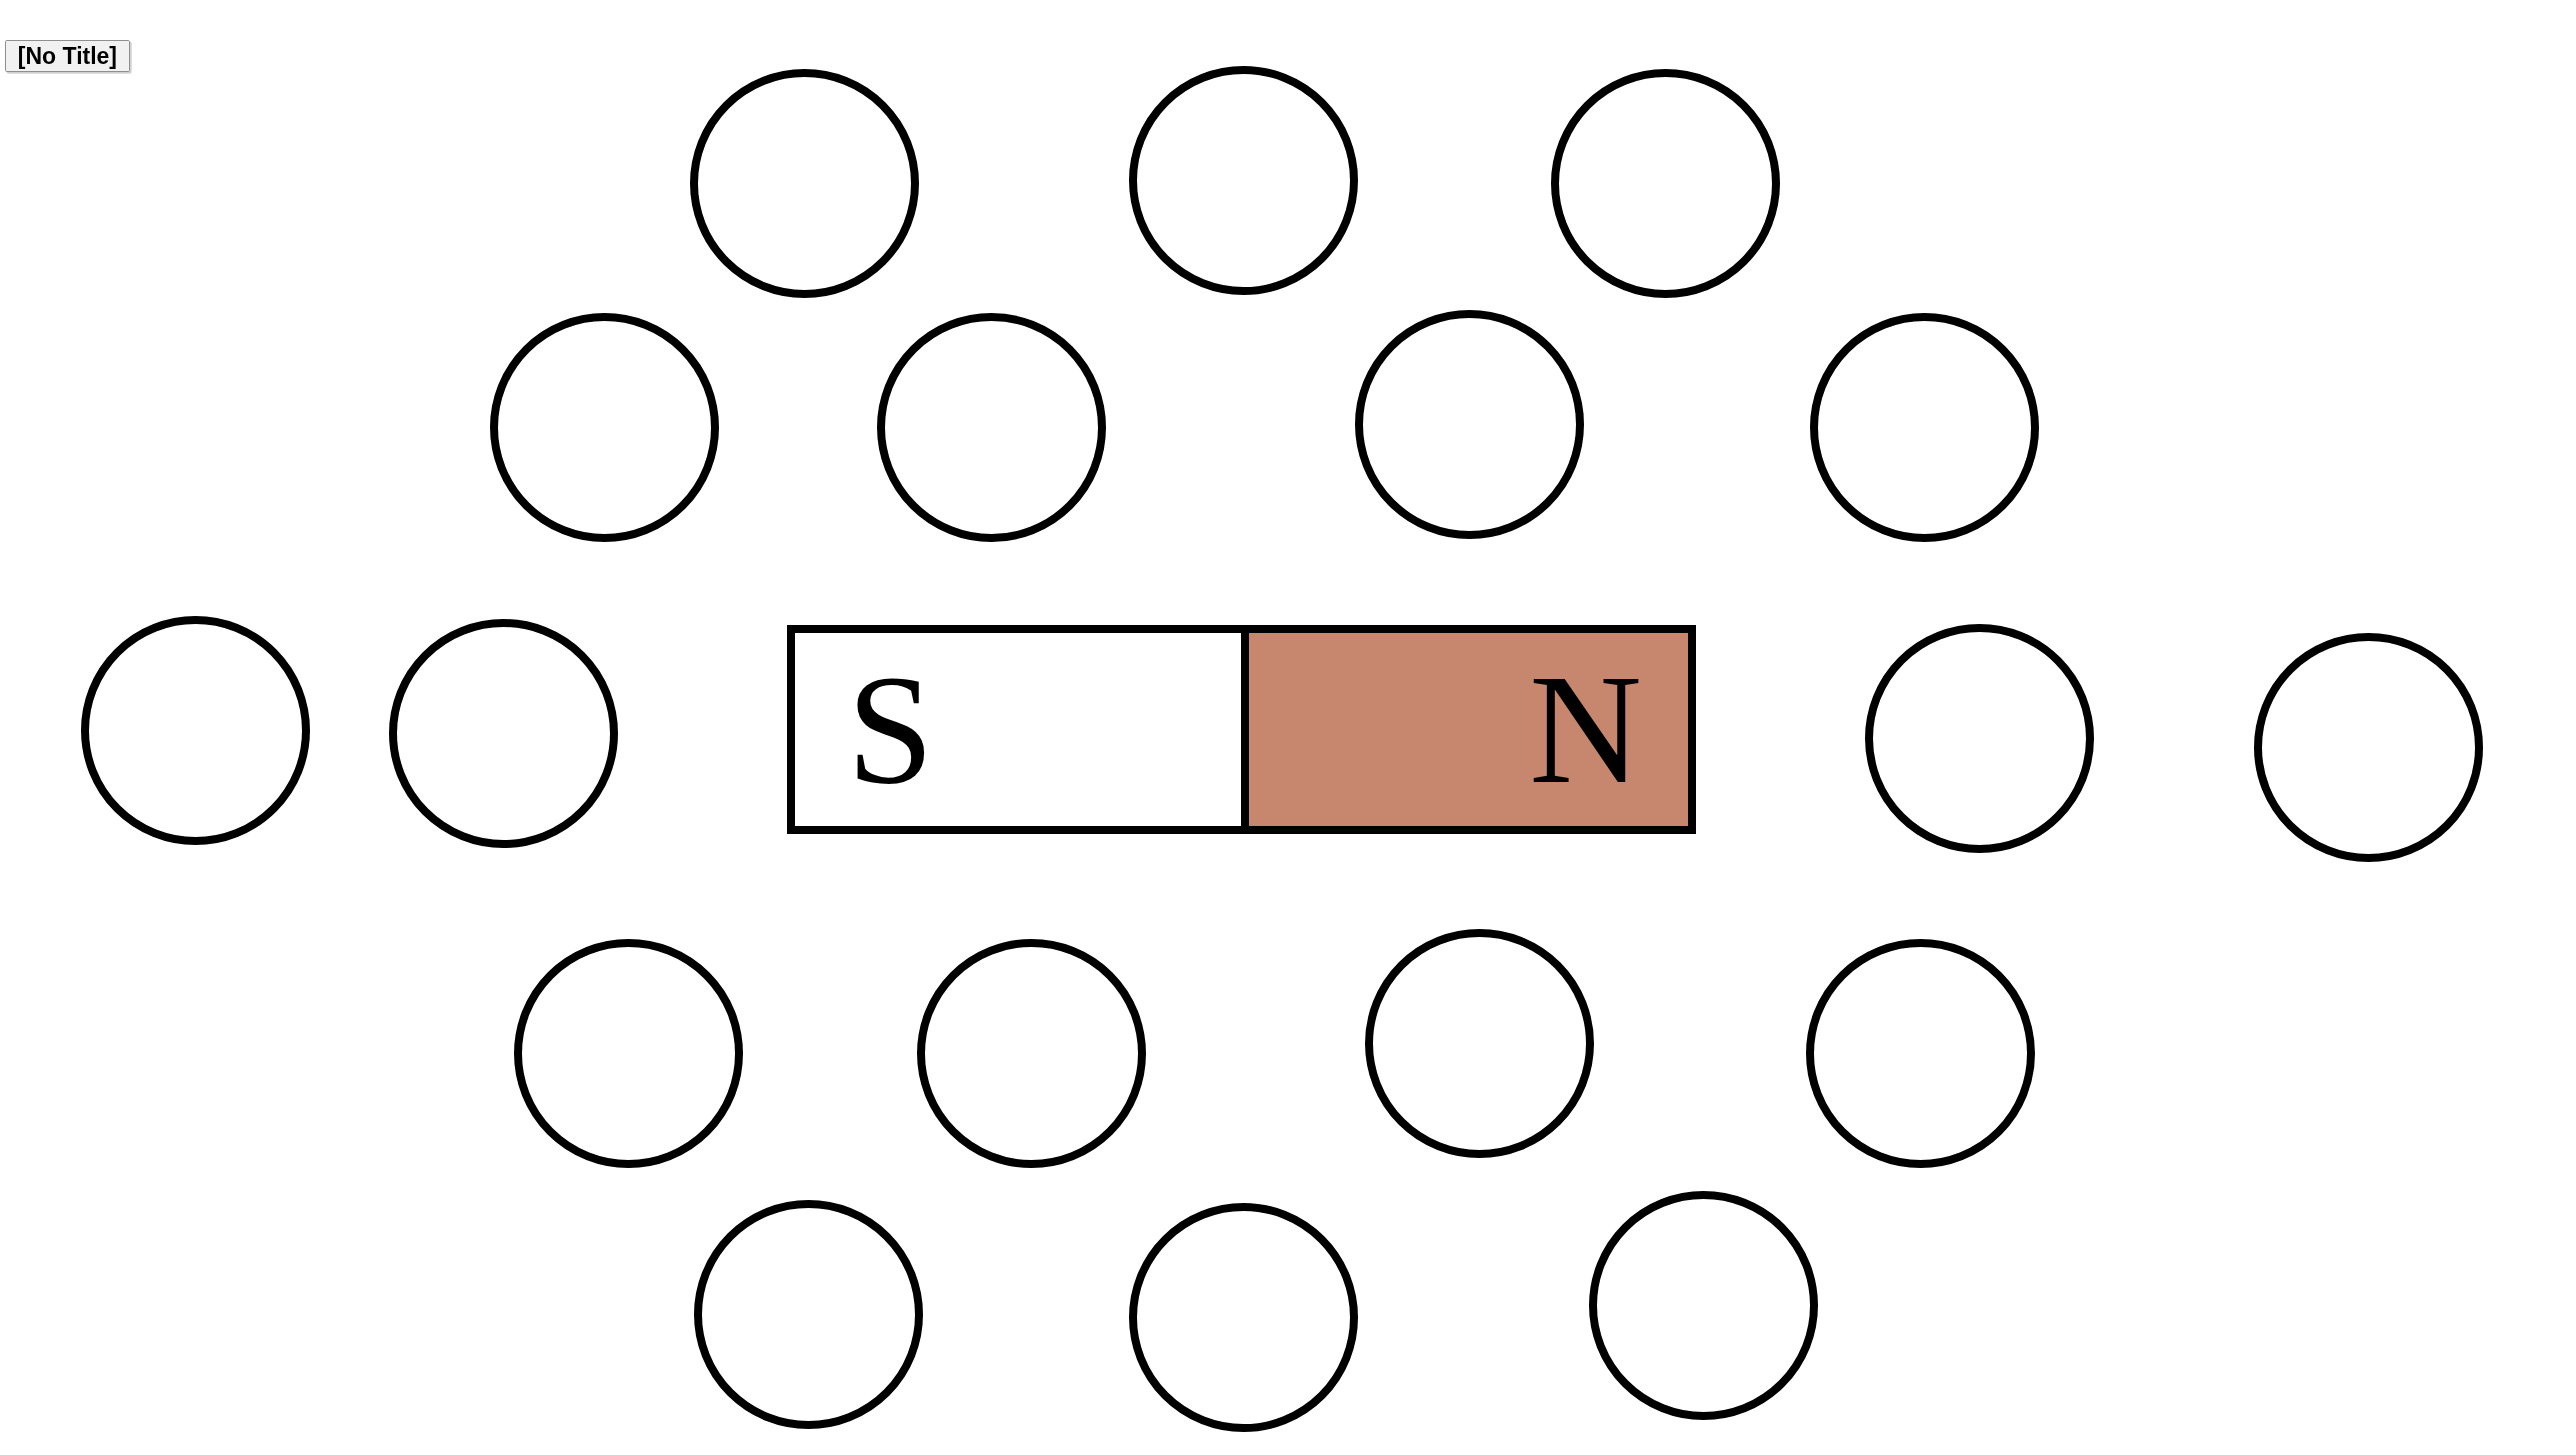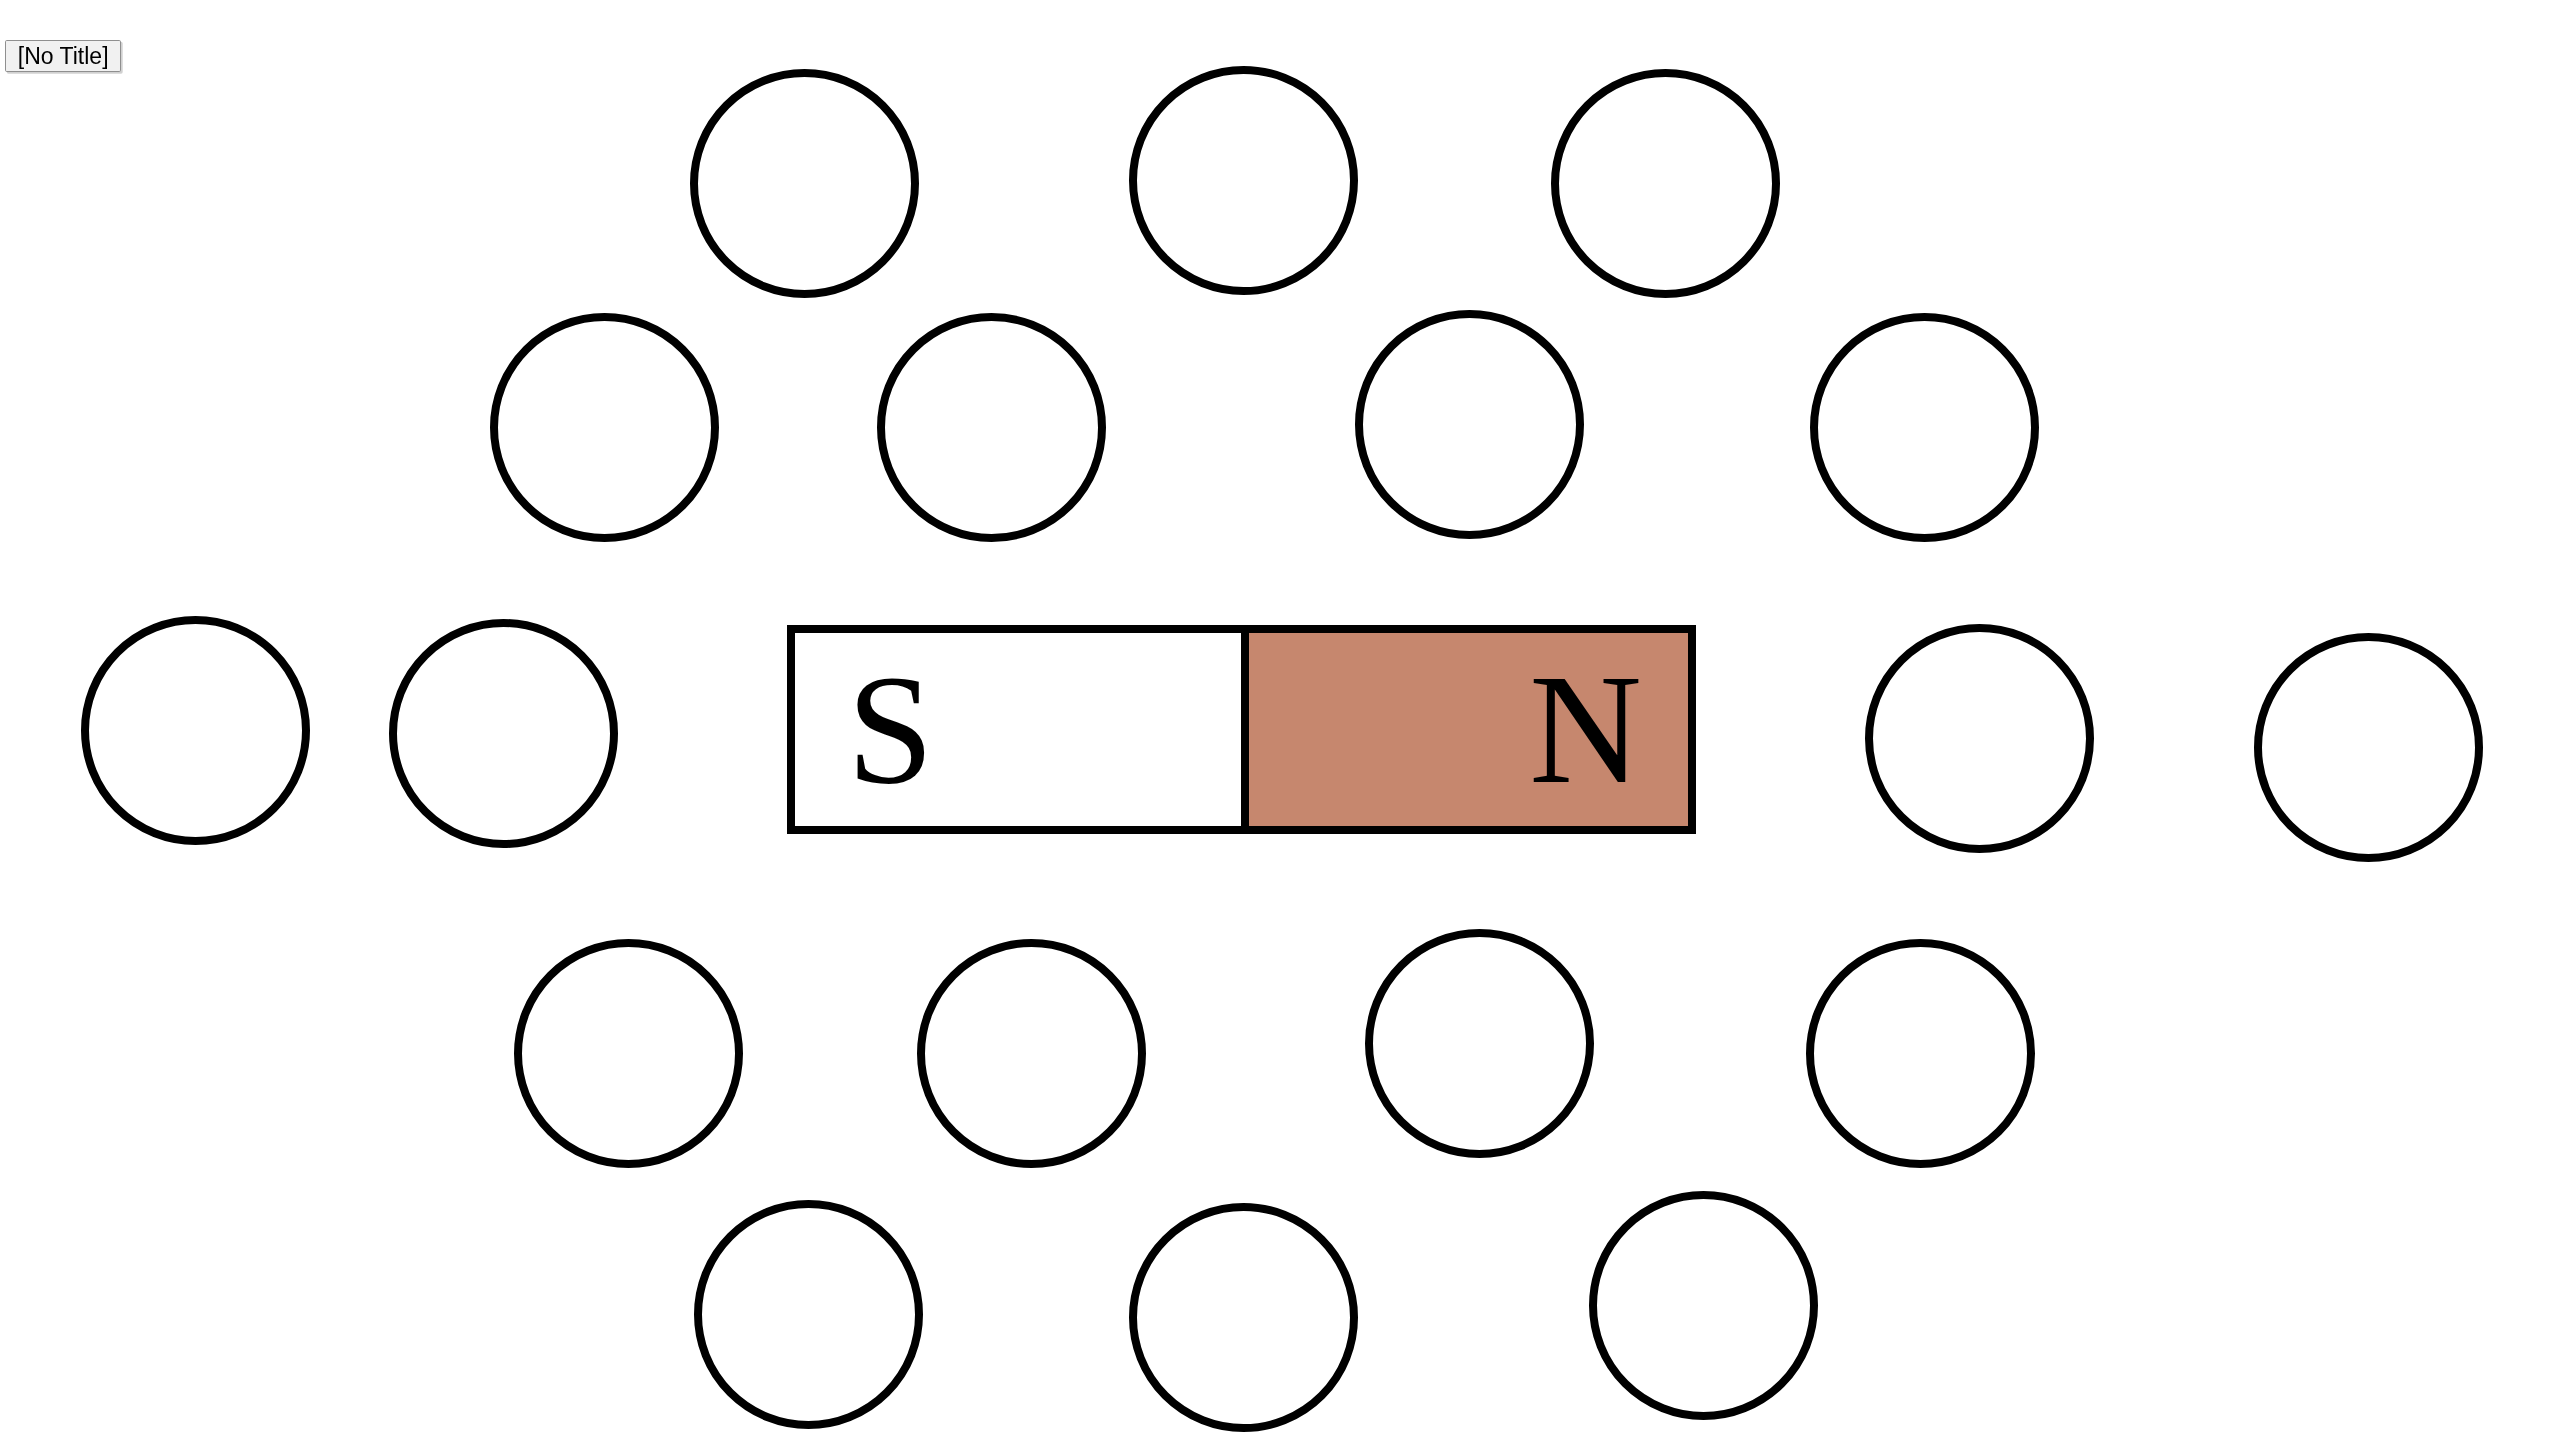--- a/index.html
+++ b/index.html
@@ -26,20 +26,21 @@
     align-items: center;
     justify-content: center;
     background: #f1f1f1;
     border: 1.7px solid #8f8f8f;
     border-radius: 1.7px;
     box-shadow: 1.7px 1.7px 0 rgba(0,0,0,0.18);
     box-sizing: border-box;
     font-size: 23px;
     color: #000000;
     white-space: nowrap;
+    font-weight: bold;
   }
   
   .magnet {
     position: absolute;
     display: flex;
     box-sizing: border-box;
     border: 8.4px solid #000000;
   }
   .magnet .pole {
     flex: 1 1 0;

